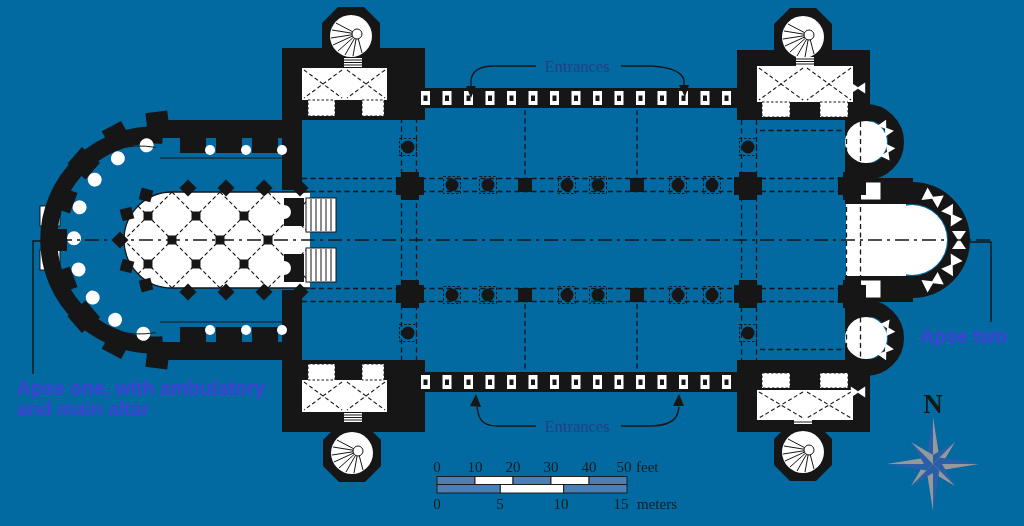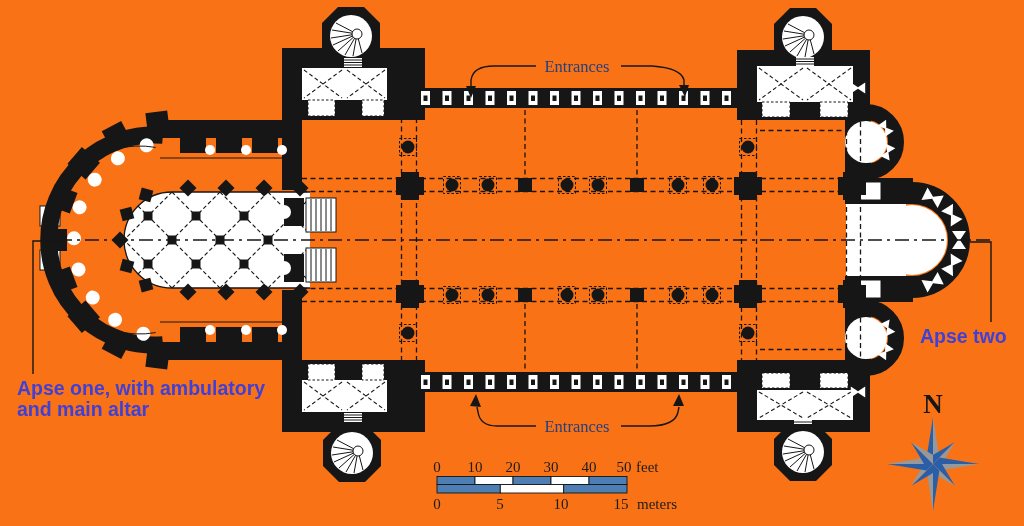--- a/index.html
+++ b/index.html
@@ -1,16 +1,16 @@
 <!DOCTYPE html>
 <html><head>
 <meta charset="utf-8">
 <style>
   html,body{margin:0;padding:0;background:#fff;}
-  .stage{position:relative;width:1024px;height:526px;background:#f97316;overflow:hidden;
+  .stage{position:relative;width:1024px;height:526px;background:#0369a1;overflow:hidden;
          font-family:"Liberation Sans",sans-serif;}
   svg{position:absolute;left:0;top:0;}
   
   .ink{fill:#161616;stroke:none;}
   .wht{fill:#ffffff;stroke:none;}
   .whtl{fill:#ffffff;stroke:#161616;stroke-width:1;}
   .ln{stroke:#161616;stroke-width:1.3;fill:none;}
   .thin{stroke:#161616;stroke-width:1;fill:none;}
   .arc17{stroke:#161616;stroke-width:17;fill:none;}
   .arc22{stroke:#161616;stroke-width:22;fill:none;}

